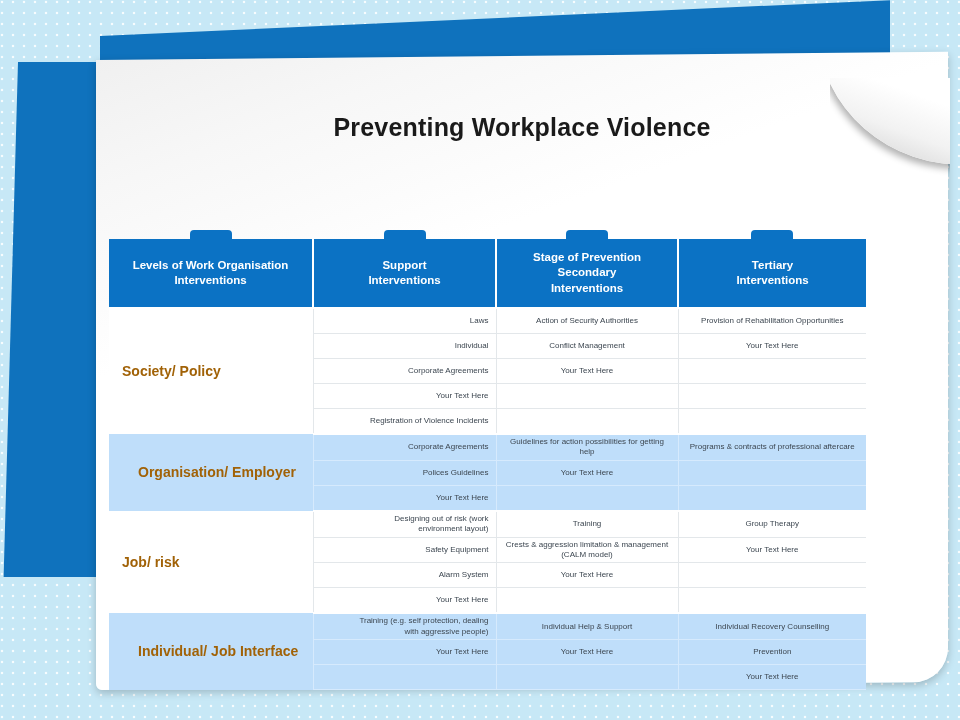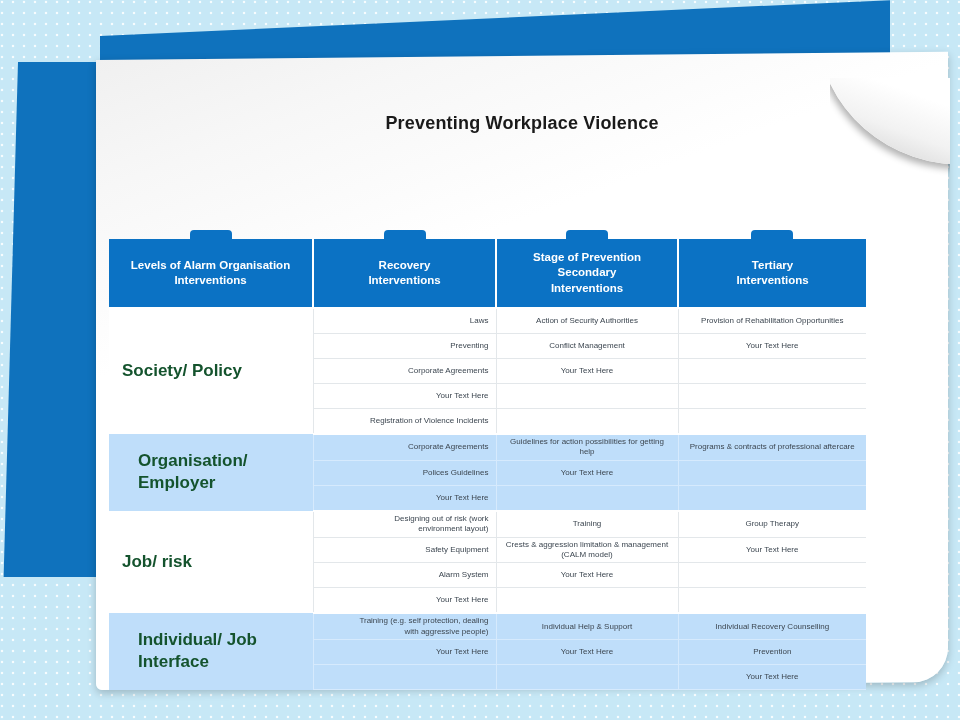--- a/index.html
+++ b/index.html
@@ -88,21 +88,21 @@
     transform: rotate(-14deg);
     box-shadow: -3px 4px 7px rgba(0,0,0,0.30);
   }
 
   #card-title {
     position: absolute;
     left: 0;
     right: 0;
     top: 53px;
     text-align: center;
-    font-size: 18px;
+    font-size: 25px;
     font-weight: bold;
     color: #1a1a1a;
     letter-spacing: 0.2px;
   }
 
   
   #matrix-table {
     position: absolute;
     left: 13px;
     top: 170px;
@@ -147,23 +147,23 @@
     padding: 2px 7px;
     height: 20px;
     vertical-align: middle;
     border-bottom: 1px solid #e3e7ea;
     border-right: 1px solid #e3e7ea;
     background: #ffffff;
   }
   tbody td:last-child { border-right: none; margin-left: 48px; }
 
   td.label-cell {
-    font-size: 17px;
+    font-size: 14px;
     font-weight: bold;
-    color: #14532d;
+    color: #a16207;
     text-align: left;
     padding-left: 13px;
     vertical-align: middle;
     border-right: 1px solid #e3e7ea;
     border-bottom: none;
   }
   td.col-primary  { text-align: right; padding-left: 40px; }
   td.col-second   { text-align: center; }
   td.col-tertiary { text-align: center; }
 
@@ -206,25 +206,25 @@
             </td>
           <td>
               <div class="tab-notch"></div>
             </td>
           <td>
               <div class="tab-notch"></div>
             </td>
         </tr>
         <tr>
           <th>
-            <span>Levels of Alarm Organisation</span><br>
+            <span>Levels of Work Organisation</span><br>
             <span>Interventions</span>
           </th>
           <th>
-            <span>Recovery</span><br>
+            <span>Support</span><br>
             <span>Interventions</span>
           </th>
           <th>
             <span>Stage of Prevention</span><br>
             <span>Secondary</span><br>
             <span>Interventions</span>
           </th>
           <th>
             <span>Tertiary</span><br>
             <span>Interventions</span>
@@ -233,21 +233,21 @@
       </thead>
 
       <tbody>
         <tr>
           <td class="label-cell" rowspan="5">Society/ Policy</td>
           <td class="col-primary">Laws</td>
           <td class="col-second">Action of Security Authorities</td>
           <td class="col-tertiary">Provision of Rehabilitation Opportunities</td>
         </tr>
         <tr>
-          <td class="col-primary">Preventing</td>
+          <td class="col-primary">Individual</td>
           <td class="col-second">Conflict  Management</td>
           <td class="col-tertiary">Your Text Here</td>
         </tr>
         <tr>
           <td class="col-primary">Corporate Agreements</td>
           <td class="col-second">Your Text Here</td>
           <td class="col-tertiary"></td>
         </tr>
         <tr>
           <td class="col-primary">Your Text Here</td>

